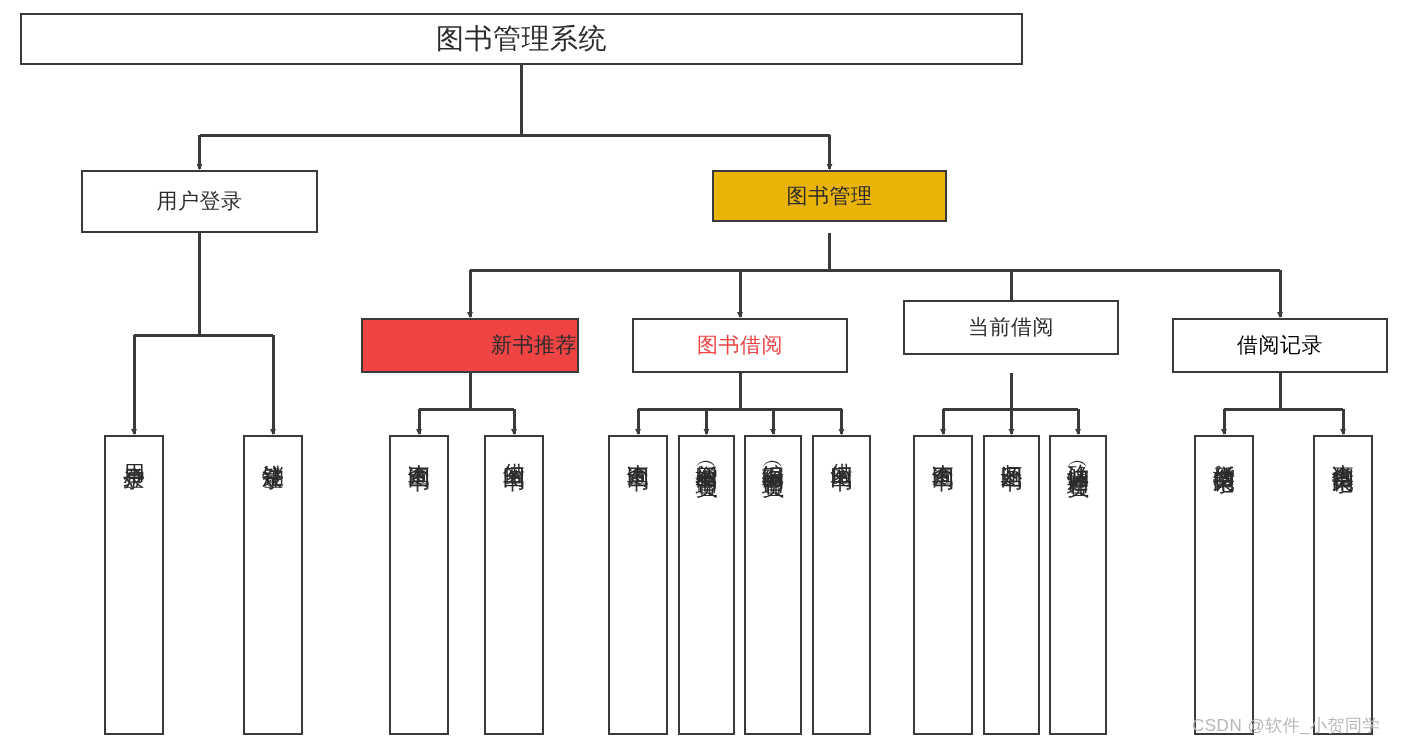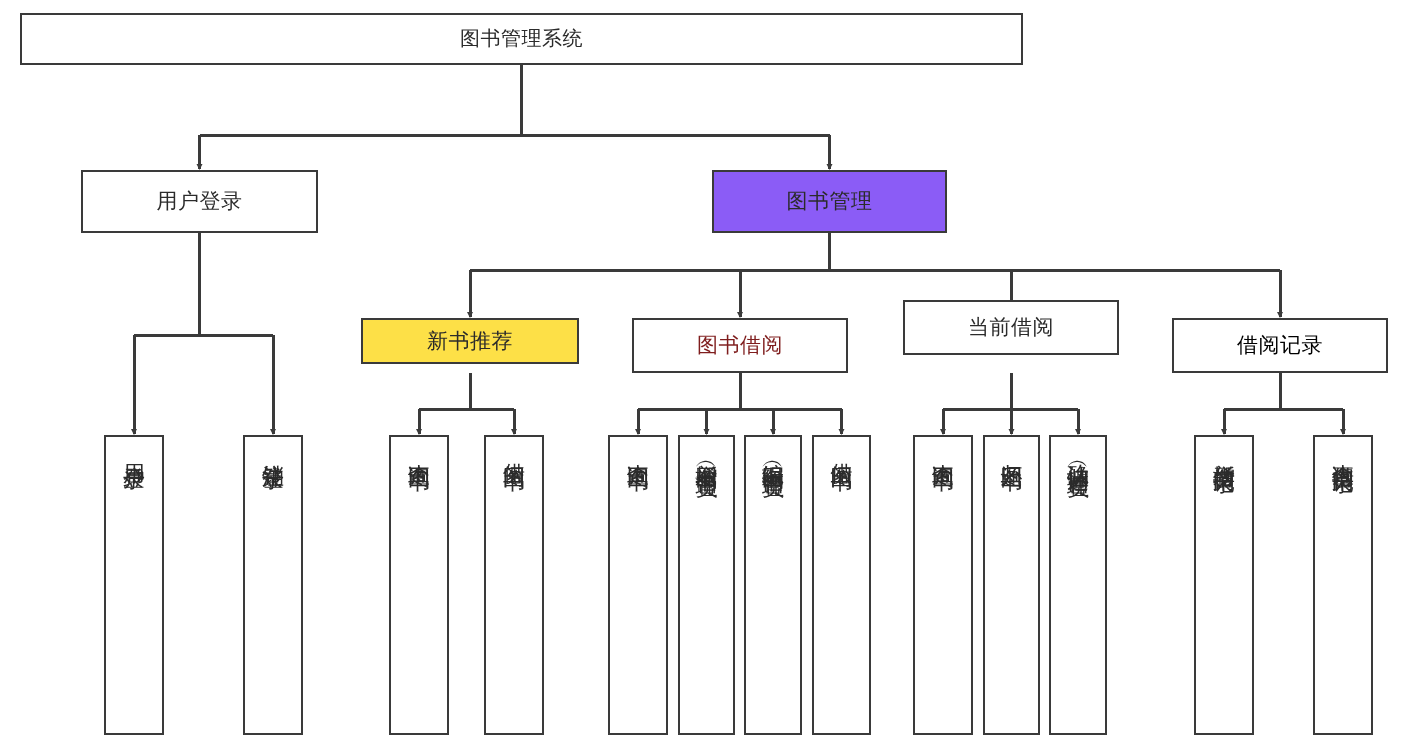--- a/index.html
+++ b/index.html
@@ -42,21 +42,21 @@
     text-align: center;
     line-height: 1.18;
     letter-spacing: 0.5px;
   }
   
   .node.horiz .label {
     font-size: 21px;
     white-space: nowrap;
   }
   .node.root .label {
-    font-size: 20px;
+    font-size: 28px;
   }
   
   .node.vert {
     align-items: flex-start;
     justify-content: center;
     padding-top: 9px;
   }
   .node.vert .label {
     writing-mode: vertical-rl;
     text-orientation: upright;
@@ -118,27 +118,27 @@
       <path d="M1224,409 L1224,434" stroke="#3a3a3a" stroke-width="3" fill="none" shape-rendering="crispEdges" marker-end="url(#arrow)"></path>
       <path d="M1343,409 L1343,434" stroke="#3a3a3a" stroke-width="3" fill="none" shape-rendering="crispEdges" marker-end="url(#arrow)"></path>
     </svg>
   <div id="nodes-layer">
       <div class="node horiz root" style="left: 20px; top: 13px; width: 1003px; height: 52px; border-color: rgb(58, 58, 58); background: rgb(255, 255, 255); color: rgb(43, 43, 43);">
         <span class="label">图书管理系统</span>
       </div>
       <div class="node horiz" style="left: 81px; top: 170px; width: 237px; height: 63px; border-color: rgb(58, 58, 58); background: rgb(255, 255, 255); color: rgb(43, 43, 43);">
         <span class="label">用户登录</span>
       </div>
-      <div class="node horiz" style="left: 712px; top: 170px; width: 235px; height: 63px; border-color: rgb(58, 58, 58); background: #8b5cf6; color: rgb(43, 43, 43); justify-content: center;">
+      <div class="node horiz" style="left: 712px; top: 170px; width: 235px; height: 52px; border-color: rgb(58, 58, 58); background: #eab308; color: rgb(43, 43, 43); justify-content: center;">
         <span class="label">图书管理</span>
       </div>
-      <div class="node horiz" style="left: 361px; top: 318px; width: 218px; height: 46px; border-color: rgb(58, 58, 58); background: #fde047; color: rgb(43, 43, 43);">
+      <div class="node horiz" style="left: 361px; top: 318px; width: 218px; height: 55px; border-color: rgb(58, 58, 58); background: #ef4444; color: rgb(43, 43, 43); justify-content: flex-end;">
         <span class="label">新书推荐</span>
       </div>
-      <div class="node horiz" style="left: 632px; top: 318px; width: 216px; height: 55px; border-color: rgb(58, 58, 58); background: rgb(255, 255, 255); color: #7f1d1d;">
+      <div class="node horiz" style="left: 632px; top: 318px; width: 216px; height: 55px; border-color: rgb(58, 58, 58); background: rgb(255, 255, 255); color: #ef4444;">
         <span class="label">图书借阅</span>
       </div>
       <div class="node horiz" style="left: 903px; top: 300px; width: 216px; height: 55px; border-color: rgb(58, 58, 58); background: rgb(255, 255, 255); color: rgb(43, 43, 43);">
         <span class="label">当前借阅</span>
       </div>
       <div class="node horiz" style="left: 1172px; top: 318px; width: 216px; height: 55px; border-color: rgb(58, 58, 58); background: rgb(255, 255, 255); color: #000000;">
         <span class="label">借阅记录</span>
       </div>
       <div class="node vert" style="left: 104px; top: 435px; width: 60px; height: 300px; border-color: rgb(58, 58, 58); background: rgb(255, 255, 255); color: rgb(43, 43, 43);">
         <span class="label">用户登录</span>
@@ -173,13 +173,14 @@
       <div class="node vert" style="left: 1049px; top: 435px; width: 58px; height: 300px; border-color: rgb(58, 58, 58); background: rgb(255, 255, 255); color: rgb(43, 43, 43);">
         <span class="label">确认归还（管理员）</span>
       </div>
       <div class="node vert" style="left: 1194px; top: 435px; width: 60px; height: 300px; border-color: rgb(58, 58, 58); background: rgb(255, 255, 255); color: rgb(43, 43, 43);">
         <span class="label">新增借阅记录</span>
       </div>
       <div class="node vert" style="left: 1313px; top: 435px; width: 60px; height: 300px; border-color: rgb(58, 58, 58); background: rgb(255, 255, 255); color: rgb(43, 43, 43);">
         <span class="label">查询借阅记录</span>
       </div>
     </div>
+  <div class="watermark" style="left: 1192px; top: 714px; color: rgb(183, 183, 183);">CSDN @软件_小贺同学</div>
 </div>
 
 </body></html>

